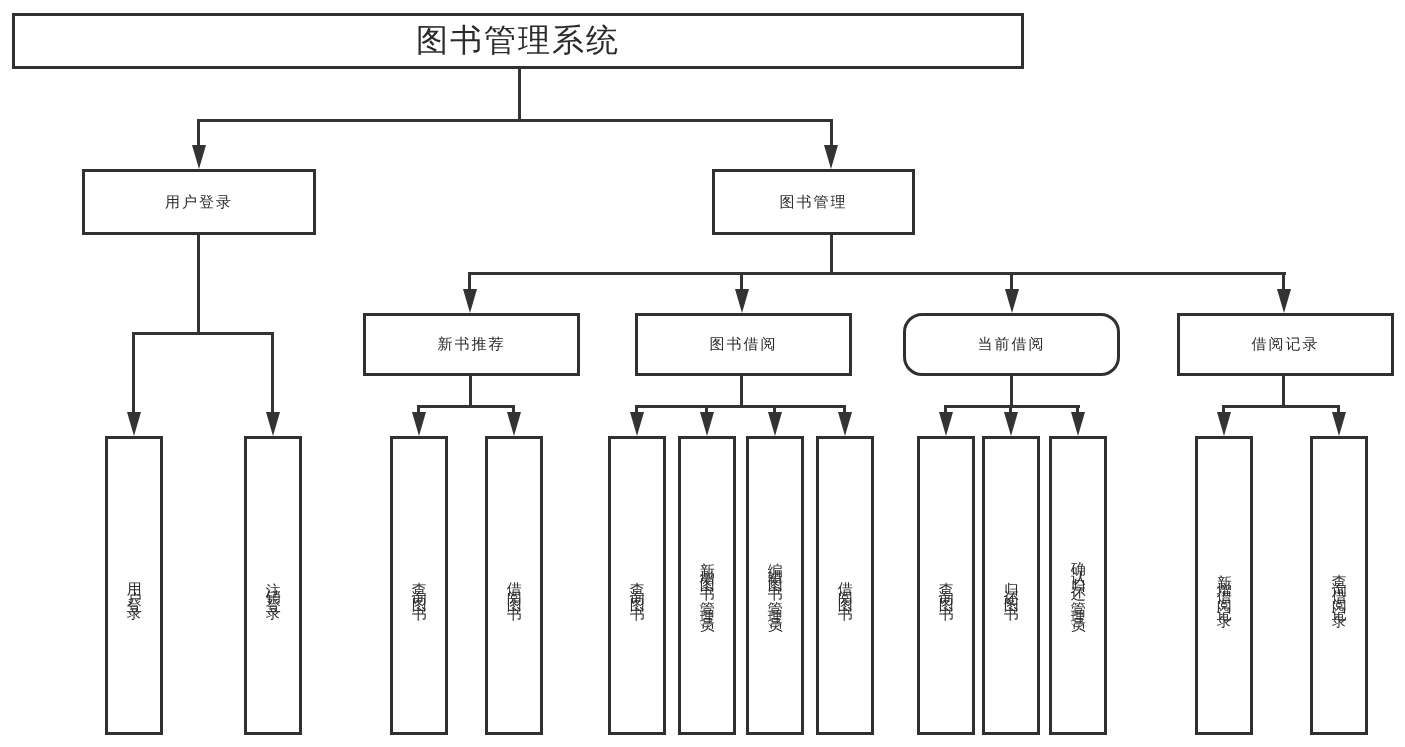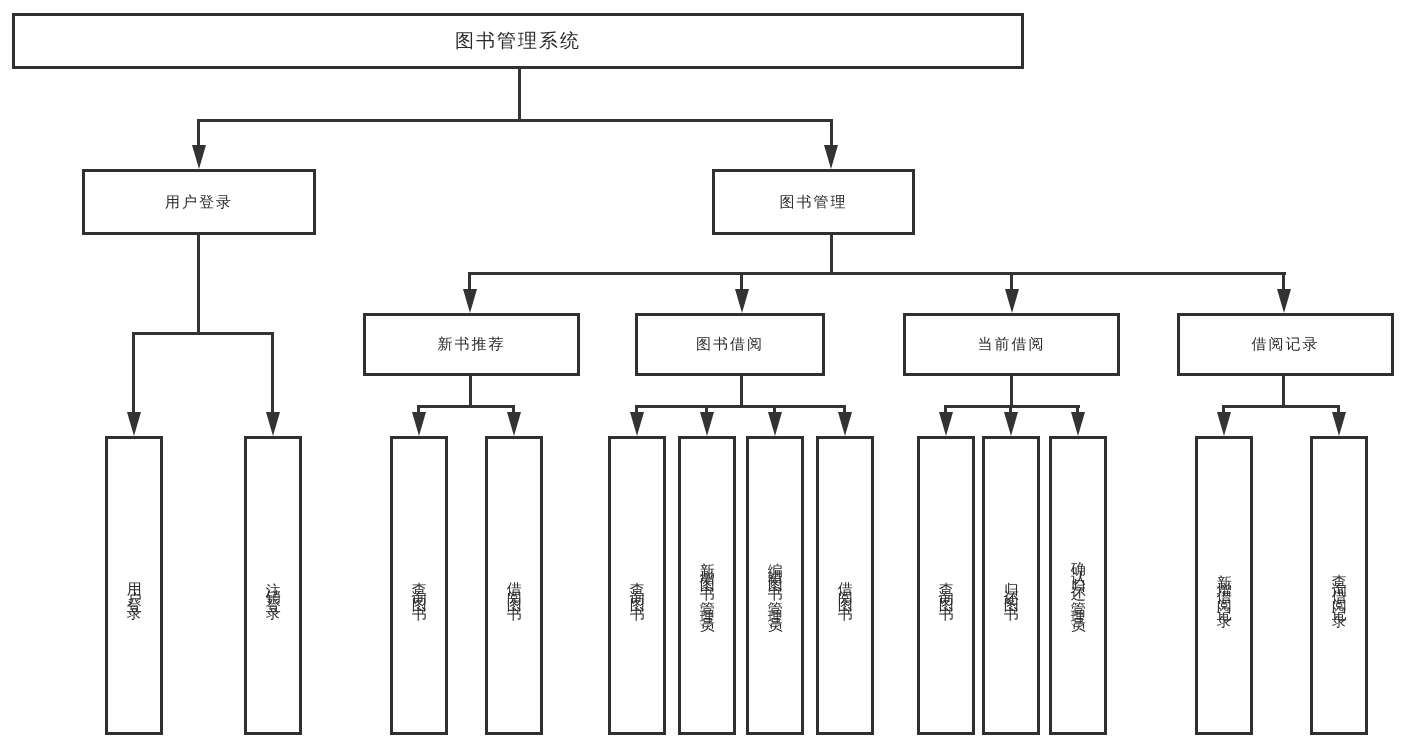--- a/index.html
+++ b/index.html
@@ -17,21 +17,21 @@
     border: 3px solid #303030;
     background: #ffffff;
     display: flex;
     align-items: center;
     justify-content: center;
     color: #2b2b2b;
     font-size: 15px;
     letter-spacing: 2px;
     z-index: 2;
   }
-  .box.title { font-size: 19px; text-align: right; }
+  .box.title { font-size: 32px; text-align: right; }
   .vbox span {
     writing-mode: vertical-rl;
     text-orientation: mixed;
     letter-spacing: 8px;
     line-height: 1.1;
   }
   .hline, .vline {
     position: absolute;
     background: #333333;
     z-index: 1;
@@ -70,24 +70,24 @@
   <div class="box" style="left:82px; top:169px; width:234px; height:66px;">
     <span>用户登录</span>
   </div>
   <div class="box" style="left:712px; top:169px; width:203px; height:66px;">
     <span>图书管理</span>
   </div>
 
   <div class="box" style="left:363px; top:313px; width:217px; height:63px;">
     <span>新书推荐</span>
   </div>
-  <div class="box" style="left:635px; top:313px; width:190px; height:63px;">
+  <div class="box" style="left:635px; top:313px; width:217px; height:63px;">
     <span>图书借阅</span>
   </div>
-  <div class="box" style="left:903px; top:313px; width:217px; height:63px;">
+  <div class="box" style="left:903px; top:313px; width:217px; height:63px;border-radius:19px;">
     <span>当前借阅</span>
   </div>
   <div class="box" style="left:1177px; top:313px; width:217px; height:63px;">
     <span>借阅记录</span>
   </div>
 
   <div class="box vbox" style="left:105px; top:436px; width:58px; height:299px;">
     <span>用户登录</span>
   </div>
   <div class="box vbox" style="left:244px; top:436px; width:58px; height:299px;">

